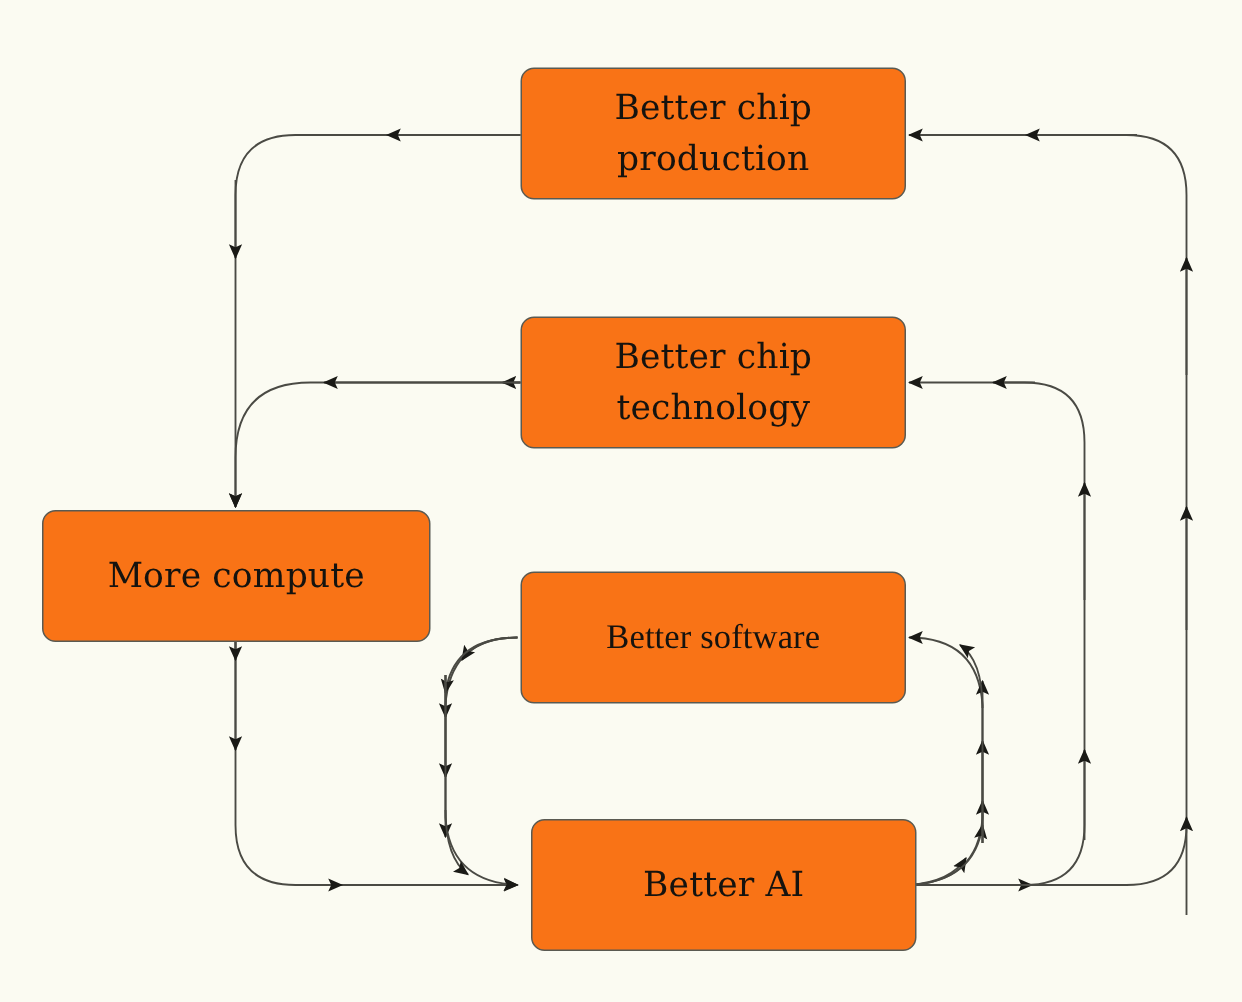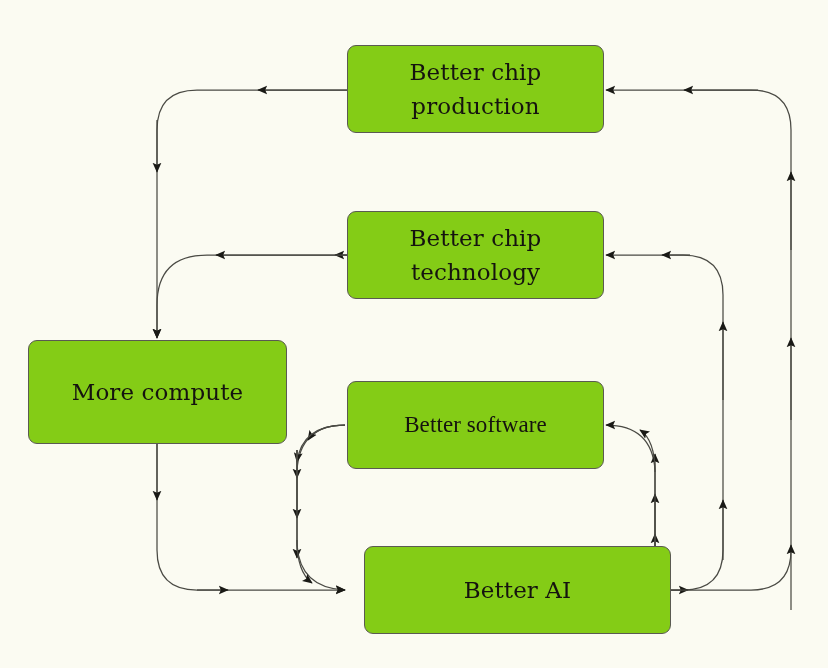--- a/index.html
+++ b/index.html
@@ -24,21 +24,21 @@
     position: absolute;
     left: 0;
     top: 0;
     width: 828px;
     height: 668px;
     pointer-events: none;
   }
   .node {
     position: absolute;
     box-sizing: border-box;
-    background: #84cc16;
+    background: #f97316;
     border: 1.3px solid #5a5a52;
     border-radius: 9px;
     display: flex;
     align-items: center;
     justify-content: center;
     text-align: center;
     color: #15130f;
     font-size: 23px;
     line-height: 34px;
     letter-spacing: 0.1px;
@@ -116,35 +116,35 @@
         <path d="M 606 590 L 751 590 Q 791 590 791 550 L 791 130 Q 791 90 751 90 L 606 90" marker-end="url(#ah)"></path>
         <path d="M 791 610 L 791 545" marker-end="url(#ah)"></path>
         <path d="M 791 420 L 791 338" marker-end="url(#ah)"></path>
         <path d="M 791 250 L 791 172" marker-end="url(#ah)"></path>
         <path d="M 758 90 L 684 90" marker-end="url(#ah)"></path>
       </g>
 
     </g>
   </svg>
 
-  <div class="node" style="left:28px; top:340px; width:259px; height:104px;">
+  <div class="node" style="left:28px; top:340px; width:259px; height:88px;">
     <span class="node-label">More compute</span>
   </div>
 
   <div class="node" style="left:347px; top:45px; width:257px; height:88px;">
     <span class="node-label">Better chip
 production</span>
   </div>
 
   <div class="node" style="left:347px; top:211px; width:257px; height:88px;">
     <span class="node-label">Better chip
 technology</span>
   </div>
 
   <div class="node" style="left:347px; top:381px; width:257px; height:88px;font-family:Liberation Serif, serif;">
     <span class="node-label">Better software</span>
   </div>
 
-  <div class="node" style="left:364px; top:546px; width:307px; height:88px;">
+  <div class="node" style="left:354px; top:546px; width:257px; height:88px;">
     <span class="node-label">Better AI</span>
   </div>
 
 </div>
 
 </body></html>

